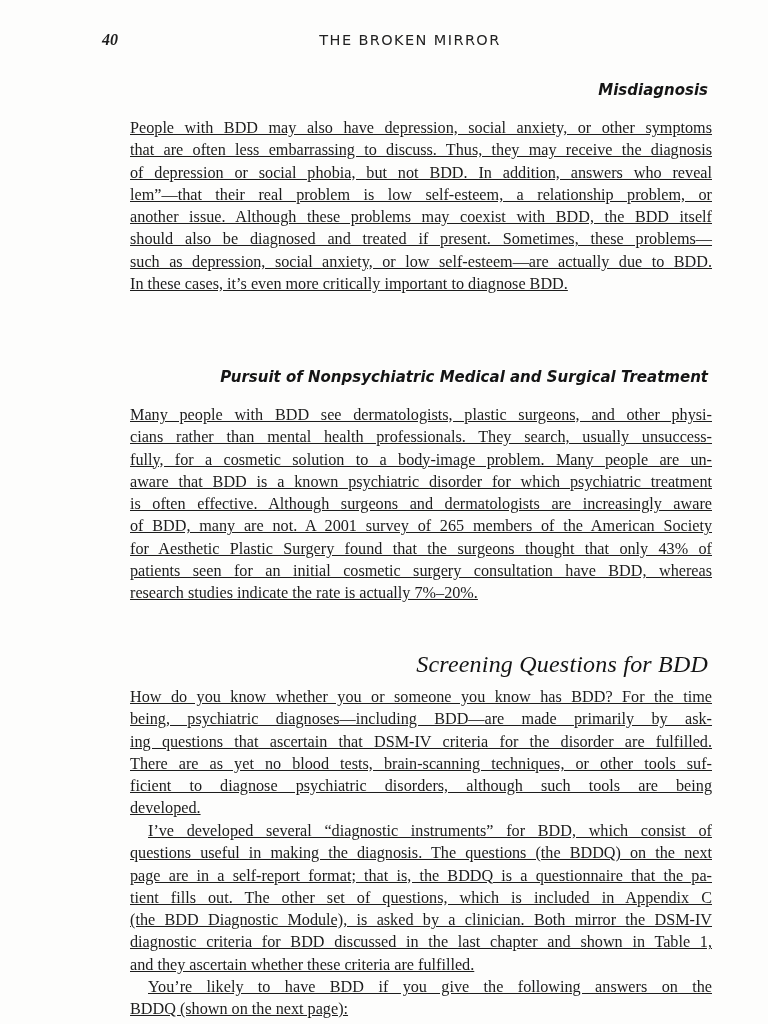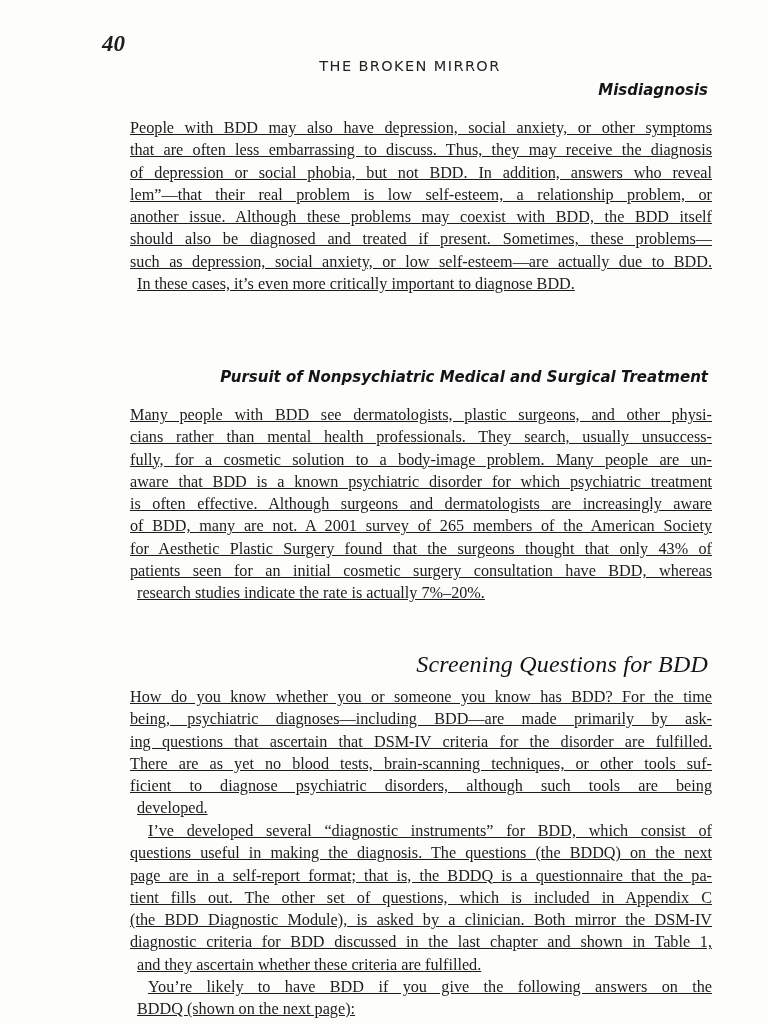--- a/index.html
+++ b/index.html
@@ -6,42 +6,41 @@
   body {
     width: 768px; height: 1024px; overflow: hidden;
     background: #fdfdfc; color: #1d1d1d;
     font-family: "Liberation Serif", "DejaVu Serif", serif;
     position: relative;
   }
   .page { position: absolute; left: 0; top: 0; width: 768px; height: 1024px; }
   .running-head { position: absolute; top: 31px; left: 100px; width: 620px; height: 24px; }
   .page-number {
     position: absolute; left: 2px; top: 0;
-    font-style: italic; font-weight: bold; font-size: 23px;
+    font-style: italic; font-weight: bold; font-size: 16px;
   }
   .book-title {
     position: absolute; left: 0; right: 0; top: 1px; text-align: center;
     font-family: "DejaVu Sans", sans-serif; font-size: 14.5px; letter-spacing: 1.4px;
     color: #222;
-    margin-top: 26px;
   }
   .heading {
     position: absolute; left: 128px; width: 580px; text-align: right;
     font-family: "DejaVu Sans", sans-serif; font-style: italic; font-weight: bold;
     font-size: 15px; color: #151515;
   }
   .heading.serif {
     font-family: "Liberation Serif", serif; font-weight: normal; font-size: 24px; letter-spacing: 0.2px;
   }
   .block { position: absolute; left: 130px; width: 582px; }
   .line {
     display: block; height: 22.3px; line-height: 22.3px; font-size: 16.2px;
     white-space: nowrap; text-align: justify; text-align-last: justify; text-decoration: underline;
   }
-  .line.last { text-align-last: left; margin-left: 7px; }
+  .line.last { text-align-last: left; }
   .line.indent { text-indent: 18px; }
 </style>
 </head>
 <body>
 
 <div class="page">
 
   <div class="running-head">
     <span class="page-number">40</span>
     <span class="book-title">THE BROKEN MIRROR</span>

